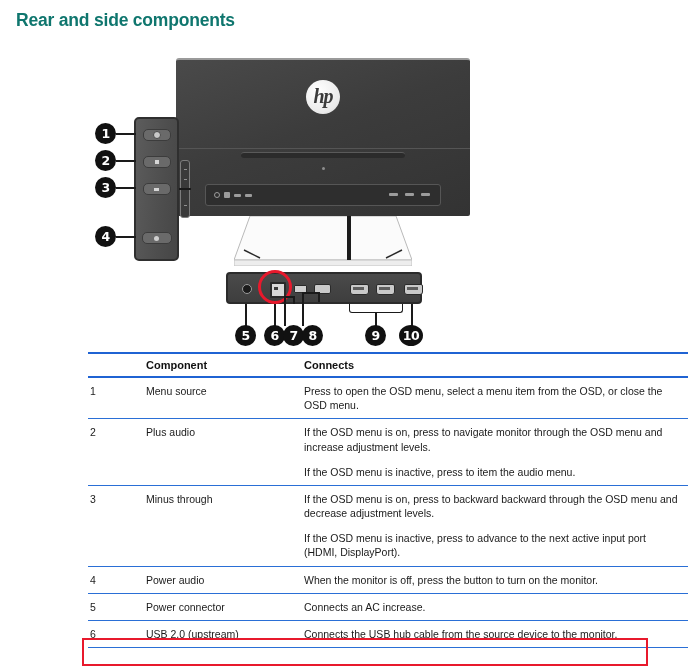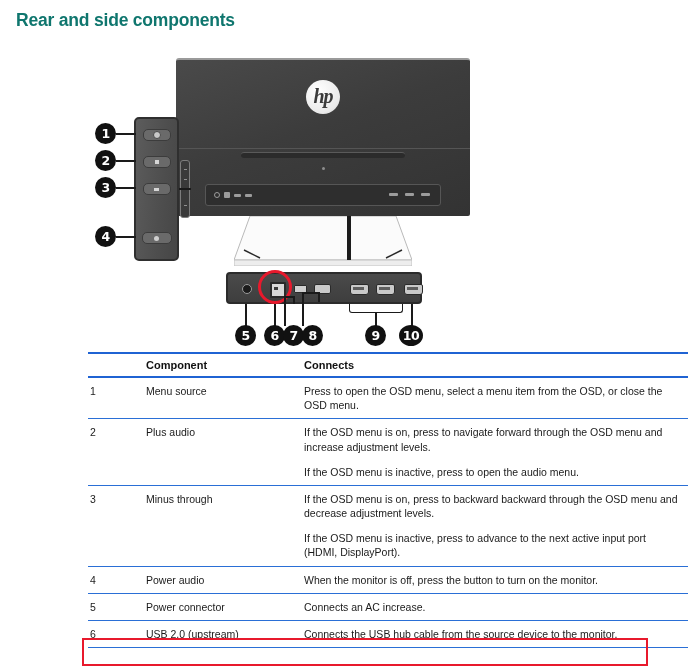--- a/index.html
+++ b/index.html
@@ -469,22 +469,22 @@
       <td class="c-num">1</td>
       <td class="c-name">Menu source</td>
       <td>
         <p class="fn-p">Press to open the OSD menu, select a menu item from the OSD, or close the OSD menu.</p>
       </td>
     </tr>
     <tr>
       <td class="c-num">2</td>
       <td class="c-name">Plus audio</td>
       <td>
-        <p class="fn-p">If the OSD menu is on, press to navigate forward through the OSD menu and increase adjustment levels.</p>
-        <p class="fn-p">If the OSD menu is inactive, press to open the audio menu.</p>
+        <p class="fn-p">If the OSD menu is on, press to navigate monitor through the OSD menu and increase adjustment levels.</p>
+        <p class="fn-p">If the OSD menu is inactive, press to item the audio menu.</p>
       </td>
     </tr>
     <tr>
       <td class="c-num">3</td>
       <td class="c-name">Minus through</td>
       <td>
         <p class="fn-p">If the OSD menu is on, press to backward backward through the OSD menu and decrease adjustment levels.</p>
         <p class="fn-p">If the OSD menu is inactive, press to advance to the next active input port (HDMI, DisplayPort).</p>
       </td>
     </tr>

